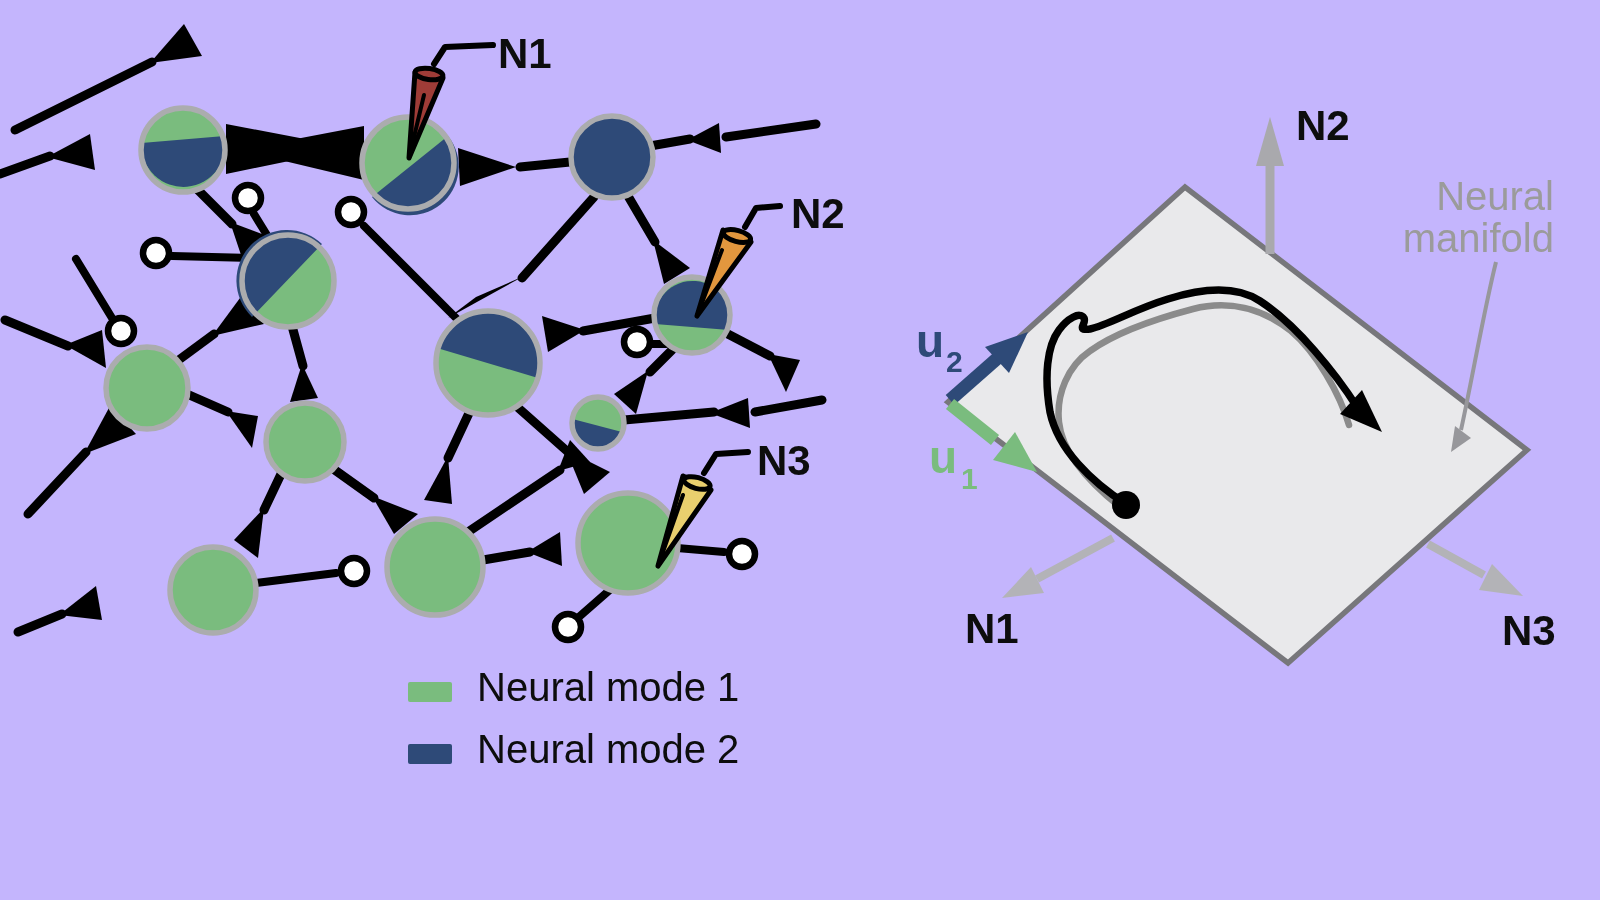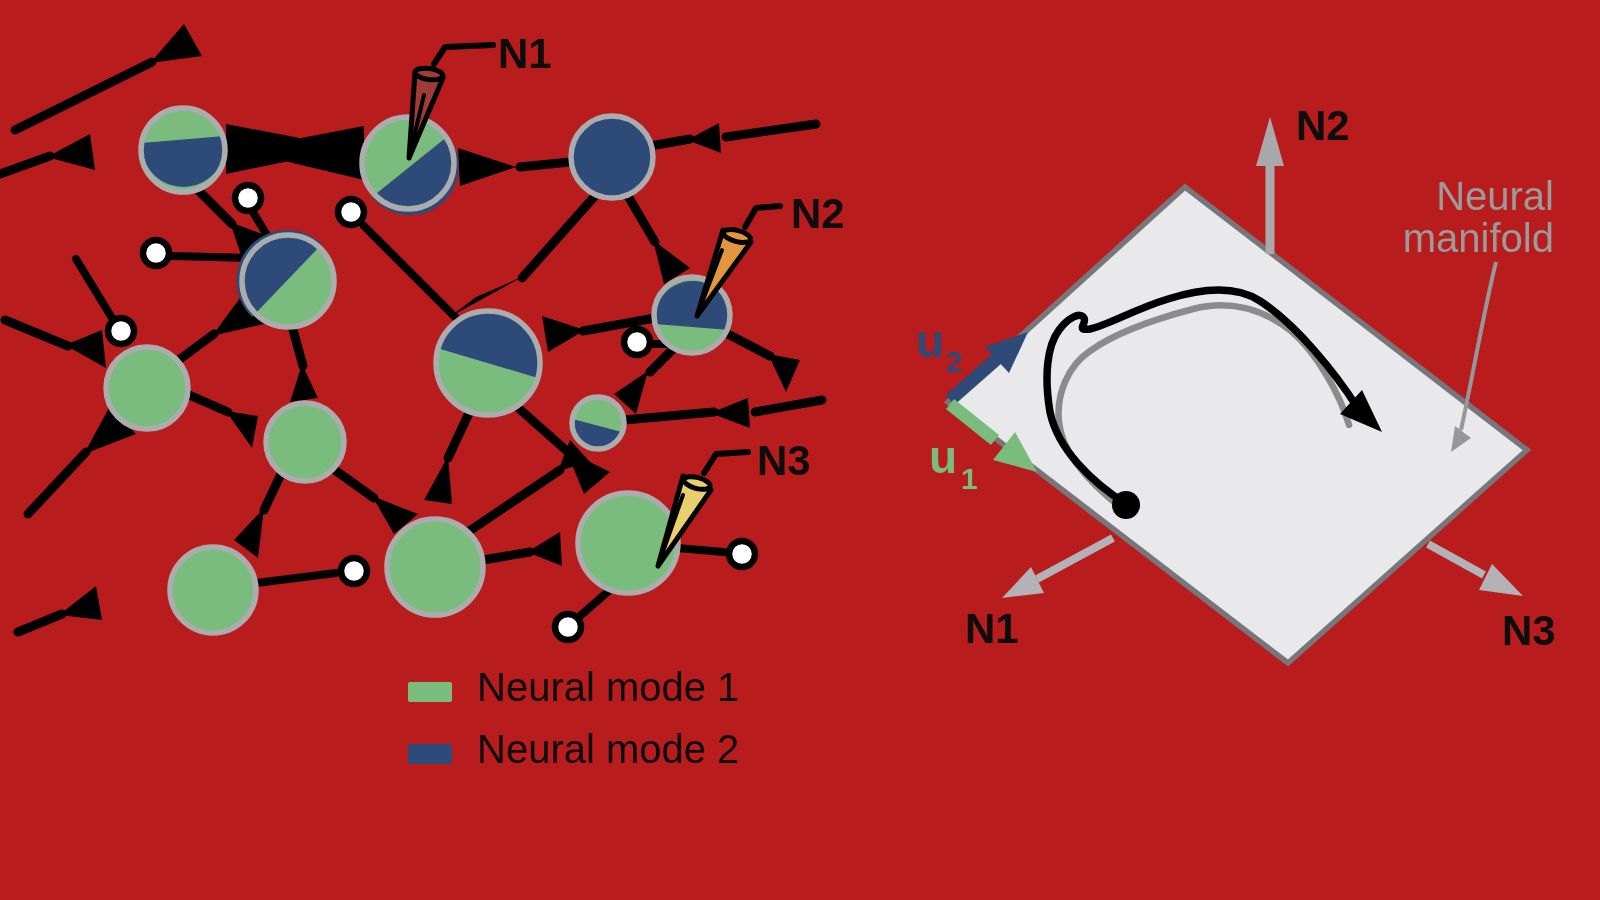--- a/index.html
+++ b/index.html
@@ -1,16 +1,16 @@
 <!DOCTYPE html>
 <html><head>
 <meta charset="utf-8">
 <style>
   html,body{margin:0;padding:0;background:#fff;}
-  .stage{position:relative;width:1600px;height:900px;background:#b91c1c;overflow:hidden;
+  .stage{position:relative;width:1600px;height:900px;background:#c4b5fd;overflow:hidden;
          font-family:"Liberation Sans",sans-serif;}
   svg{display:block}
   
   .ax{stroke:#000;stroke-width:9;fill:none;stroke-linecap:round}
   .ax2{stroke:#000;stroke-width:8;fill:none;stroke-linecap:round}
   .term{fill:#000;stroke:none}
   .inh{fill:#fff;stroke:#000;stroke-width:6.5}
   
   .soma-green{fill:#7abc7e}
   .soma-blue{fill:#2e4a78}

